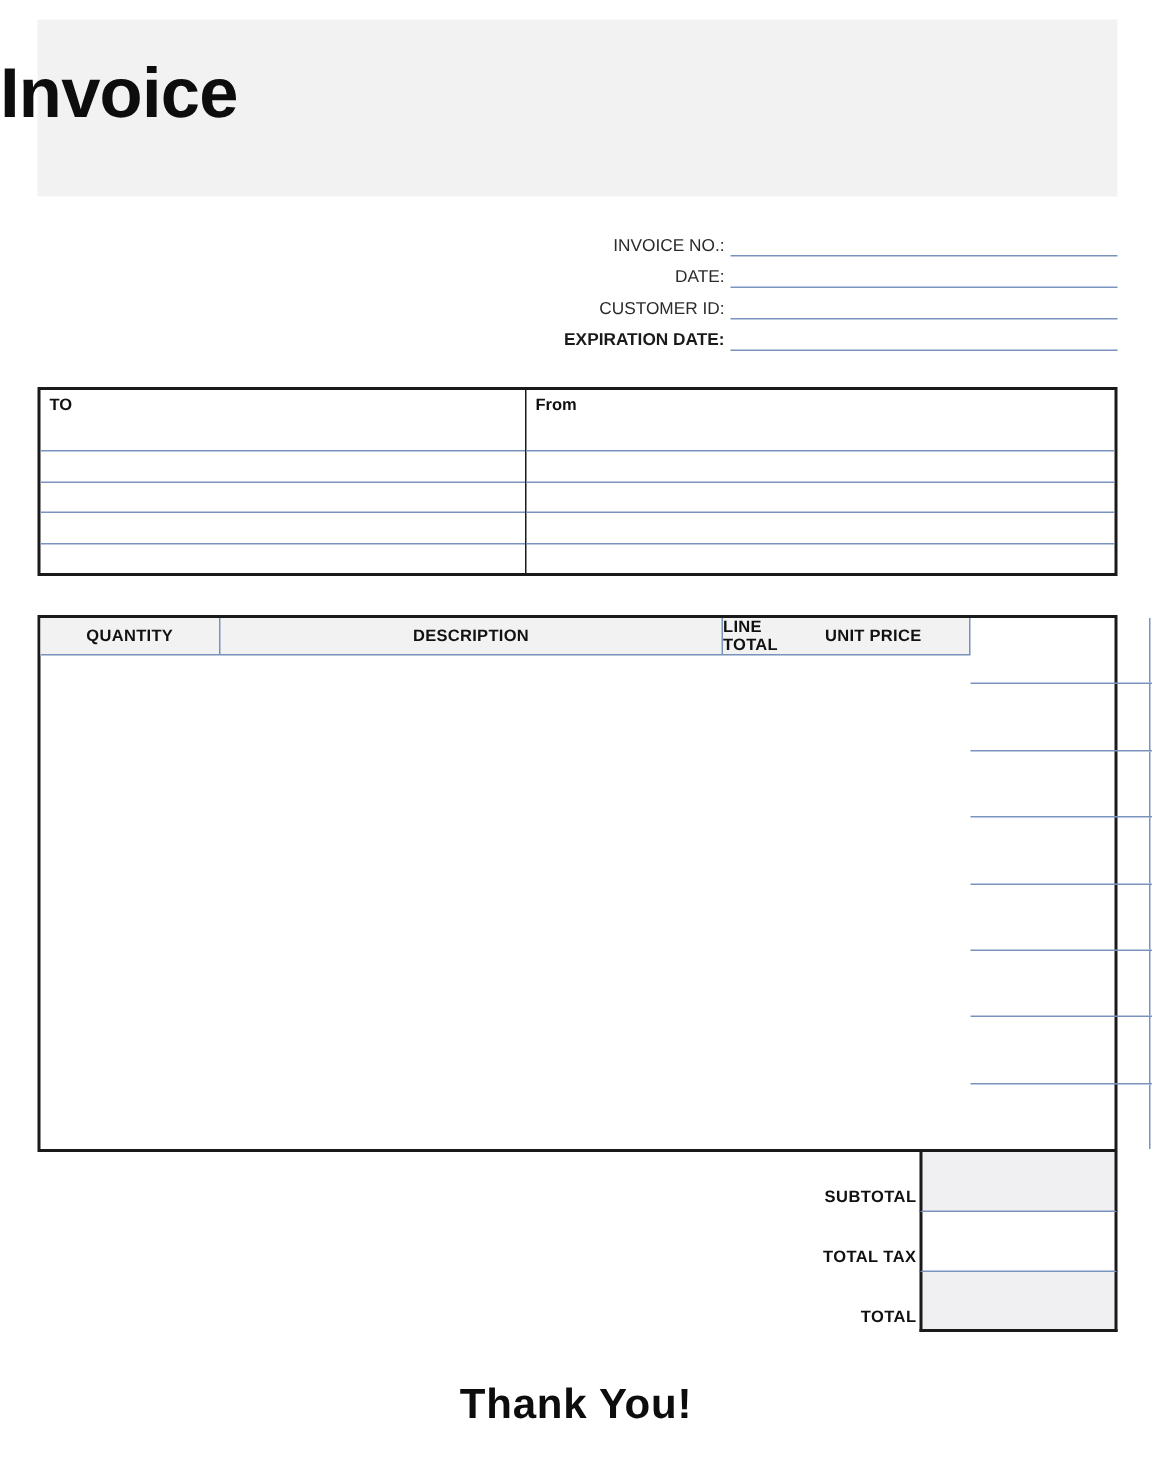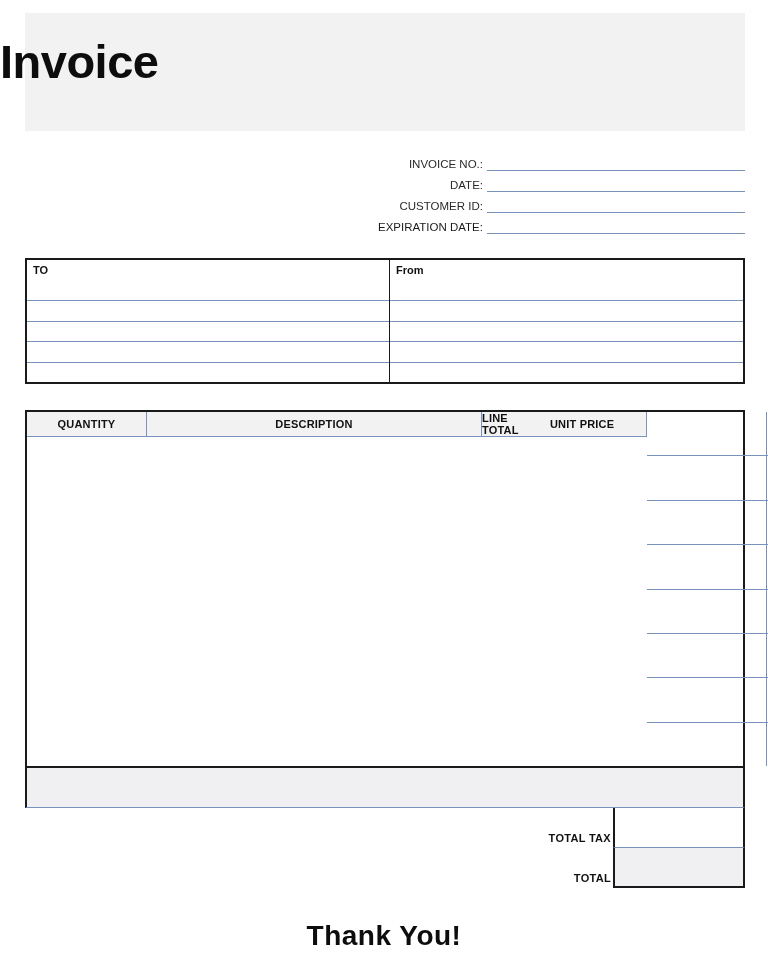--- a/index.html
+++ b/index.html
@@ -48,21 +48,21 @@
   .meta-row {
     display: flex;
     align-items: flex-end;
     height: 17px;
     margin-bottom: 4px;
   }
   .meta-label {
     width: 458px;
     text-align: right;
     font-size: 11.5px;
-    font-weight: normal;
+    font-weight: bold;
     color: #1a1a1a;
     padding-right: 4px;
     line-height: 13px;
     white-space: nowrap;
   }
   .meta-label.light {
     font-weight: normal;
     color: #2a2a2a;
   }
   .meta-line {
@@ -81,21 +81,21 @@
     border: 2.5px solid #1a1a1a;
     box-sizing: border-box;
     display: flex;
   }
   .party-col {
     box-sizing: border-box;
     display: flex;
     flex-direction: column;
   }
   .party-col.left {
-    width: 363px;
+    width: 324px;
     border-right: 1.6px solid #1a1a1a;
   }
   .party-col.right {
     flex: 1;
   }
   .party-head {
     height: 41px;
     box-sizing: border-box;
     padding: 4px 0 0 6px;
     font-size: 11px;
@@ -329,20 +329,21 @@
       <div class="cell col-unit"></div>
       <div class="cell col-total last shaded"></div>
     </div>
 
   </div>
 </div>
 
 <div class="totals">
 
   <div class="total-row">
+    <div class="total-label">SUBTOTAL</div>
     <div class="total-value shaded"></div>
   </div>
 
   <div class="total-row">
     <div class="total-label">TOTAL TAX</div>
     <div class="total-value"></div>
   </div>
 
   <div class="total-row last">
     <div class="total-label">TOTAL</div>

